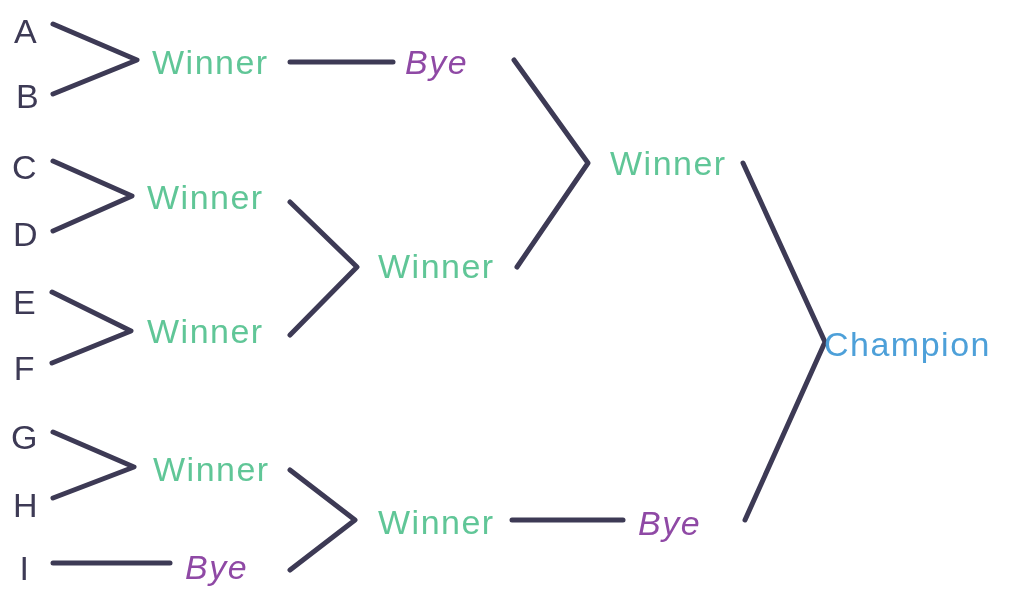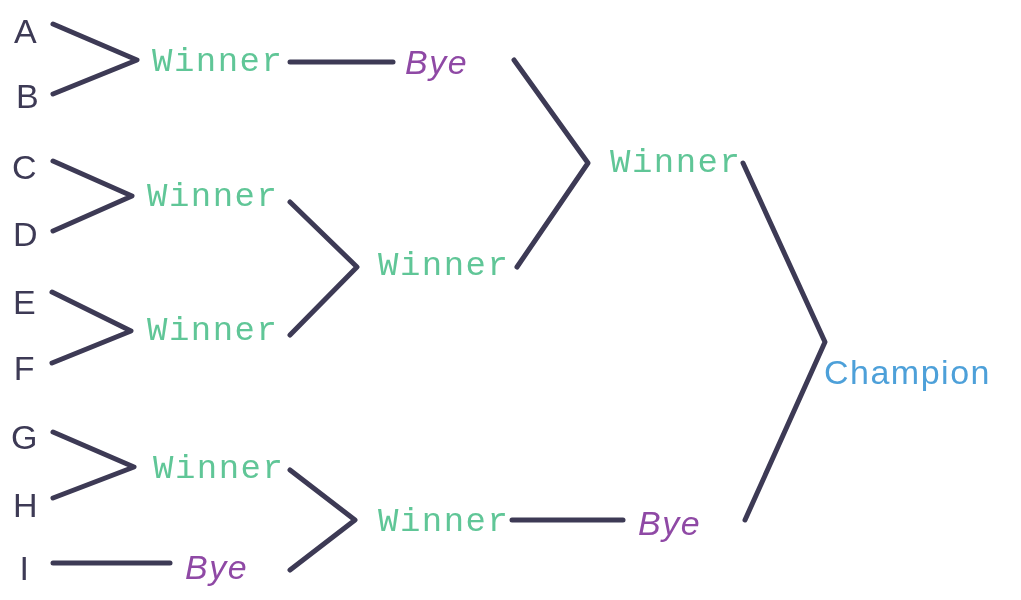--- a/index.html
+++ b/index.html
@@ -37,21 +37,21 @@
     transform: translateY(-50%);
     font-size: 34px;
     font-weight: 500;
     letter-spacing: 1.5px;
     line-height: 1;
     white-space: nowrap;
     user-select: none;
   }
   .label.centered { transform: translate(-50%, -50%); }
   .participant { color: var(--c-participant); }
-  .winner      { color: var(--c-winner); font-family: Liberation Mono, monospace; }
+  .winner      { color: var(--c-winner); }
   .bye         { color: var(--c-bye); font-style: italic; }
   .champion    { color: var(--c-champion); }
 </style>
 </head>
 <body>
 
 <div class="stage">
 
   <svg class="lines" viewBox="0 0 1021 600" xmlns="http://www.w3.org/2000/svg">
     <polyline points="53,24 137,60 53,94"></polyline>
@@ -83,15 +83,15 @@
   <span class="label winner" style="left:153px; top:469px;">Winner</span>
   <span class="label bye" style="left:185px; top:567px;">Bye</span>
 
   <span class="label bye" style="left:405px; top:62px;">Bye</span>
   <span class="label winner" style="left:378px; top:266px;">Winner</span>
   <span class="label winner" style="left:378px; top:522px;">Winner</span>
   <span class="label bye" style="left:638px; top:523px;">Bye</span>
 
   <span class="label winner" style="left:610px; top:163px;">Winner</span>
 
-  <span class="label champion" style="left:824px; top:344px;margin-top:28px;">Champion</span>
+  <span class="label champion" style="left:824px; top:344px;">Champion</span>
 
 </div>
 
 </body></html>

